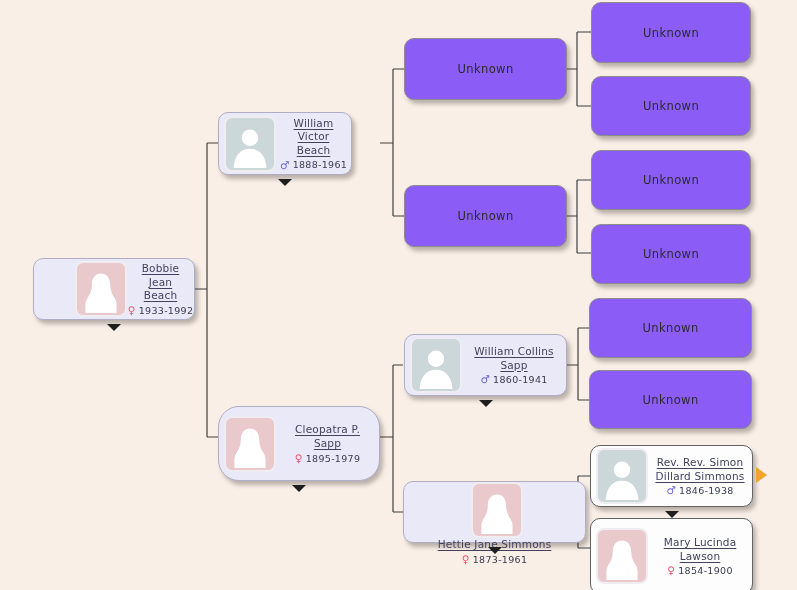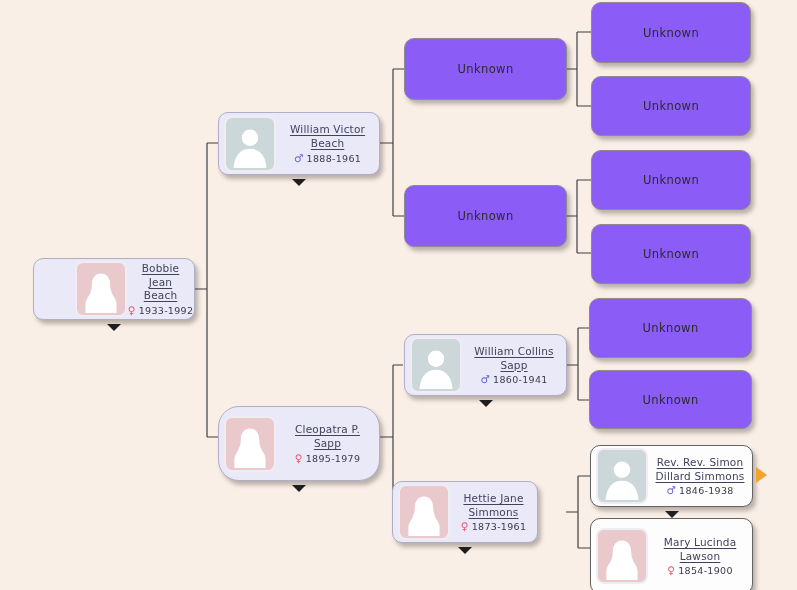--- a/index.html
+++ b/index.html
@@ -95,21 +95,21 @@
     <div class="info">
       <span class="pname">Bobbie Jean Beach</span>
       <span class="pdates">
         <span class="gsym f">♀</span>
         <span>1933-1992</span>
       </span>
     </div>
     <div class="collapse-tri"></div>
   </div>
 
-  <div class="card person" style="left:218px;top:112px;width:162px;height:63px;">
+  <div class="card person" style="left:218px;top:112px;width:134px;height:63px;">
     <div class="photo male">
       <svg viewBox="0 0 48 48">
           <g fill="#ffffff">
         <circle cx="24" cy="15" r="9"></circle>
         <path d="M24 27 C13 27 7 35 6 48 L42 48 C41 35 35 27 24 27 Z"></path>
       </g>
         </svg>
     </div>
     <div class="info">
       <span class="pname">William Victor Beach</span>
@@ -158,21 +158,21 @@
     <div class="info">
       <span class="pname">William Collins Sapp</span>
       <span class="pdates">
         <span class="gsym m">♂</span>
         <span>1860-1941</span>
       </span>
     </div>
     <div class="collapse-tri"></div>
   </div>
 
-  <div class="card person" style="left:392px;top:481px;width:146px;height:62px;">
+  <div class="card person" style="left:403px;top:481px;width:183px;height:62px;flex-direction:column;">
     <div class="photo female">
       <svg viewBox="0 0 48 48">
           <g fill="#ffffff">
         <path d="M24 5 C18 5 14 10 14 17 C14 23 12 28 9 32 C8 34 7 36 7 39 L7 48 L41 48 L41 39 C41 36 40 34 39 32 C36 28 34 23 34 17 C34 10 30 5 24 5 Z"></path>
       </g>
         </svg>
     </div>
     <div class="info">
       <span class="pname">Hettie Jane Simmons</span>
       <span class="pdates">

